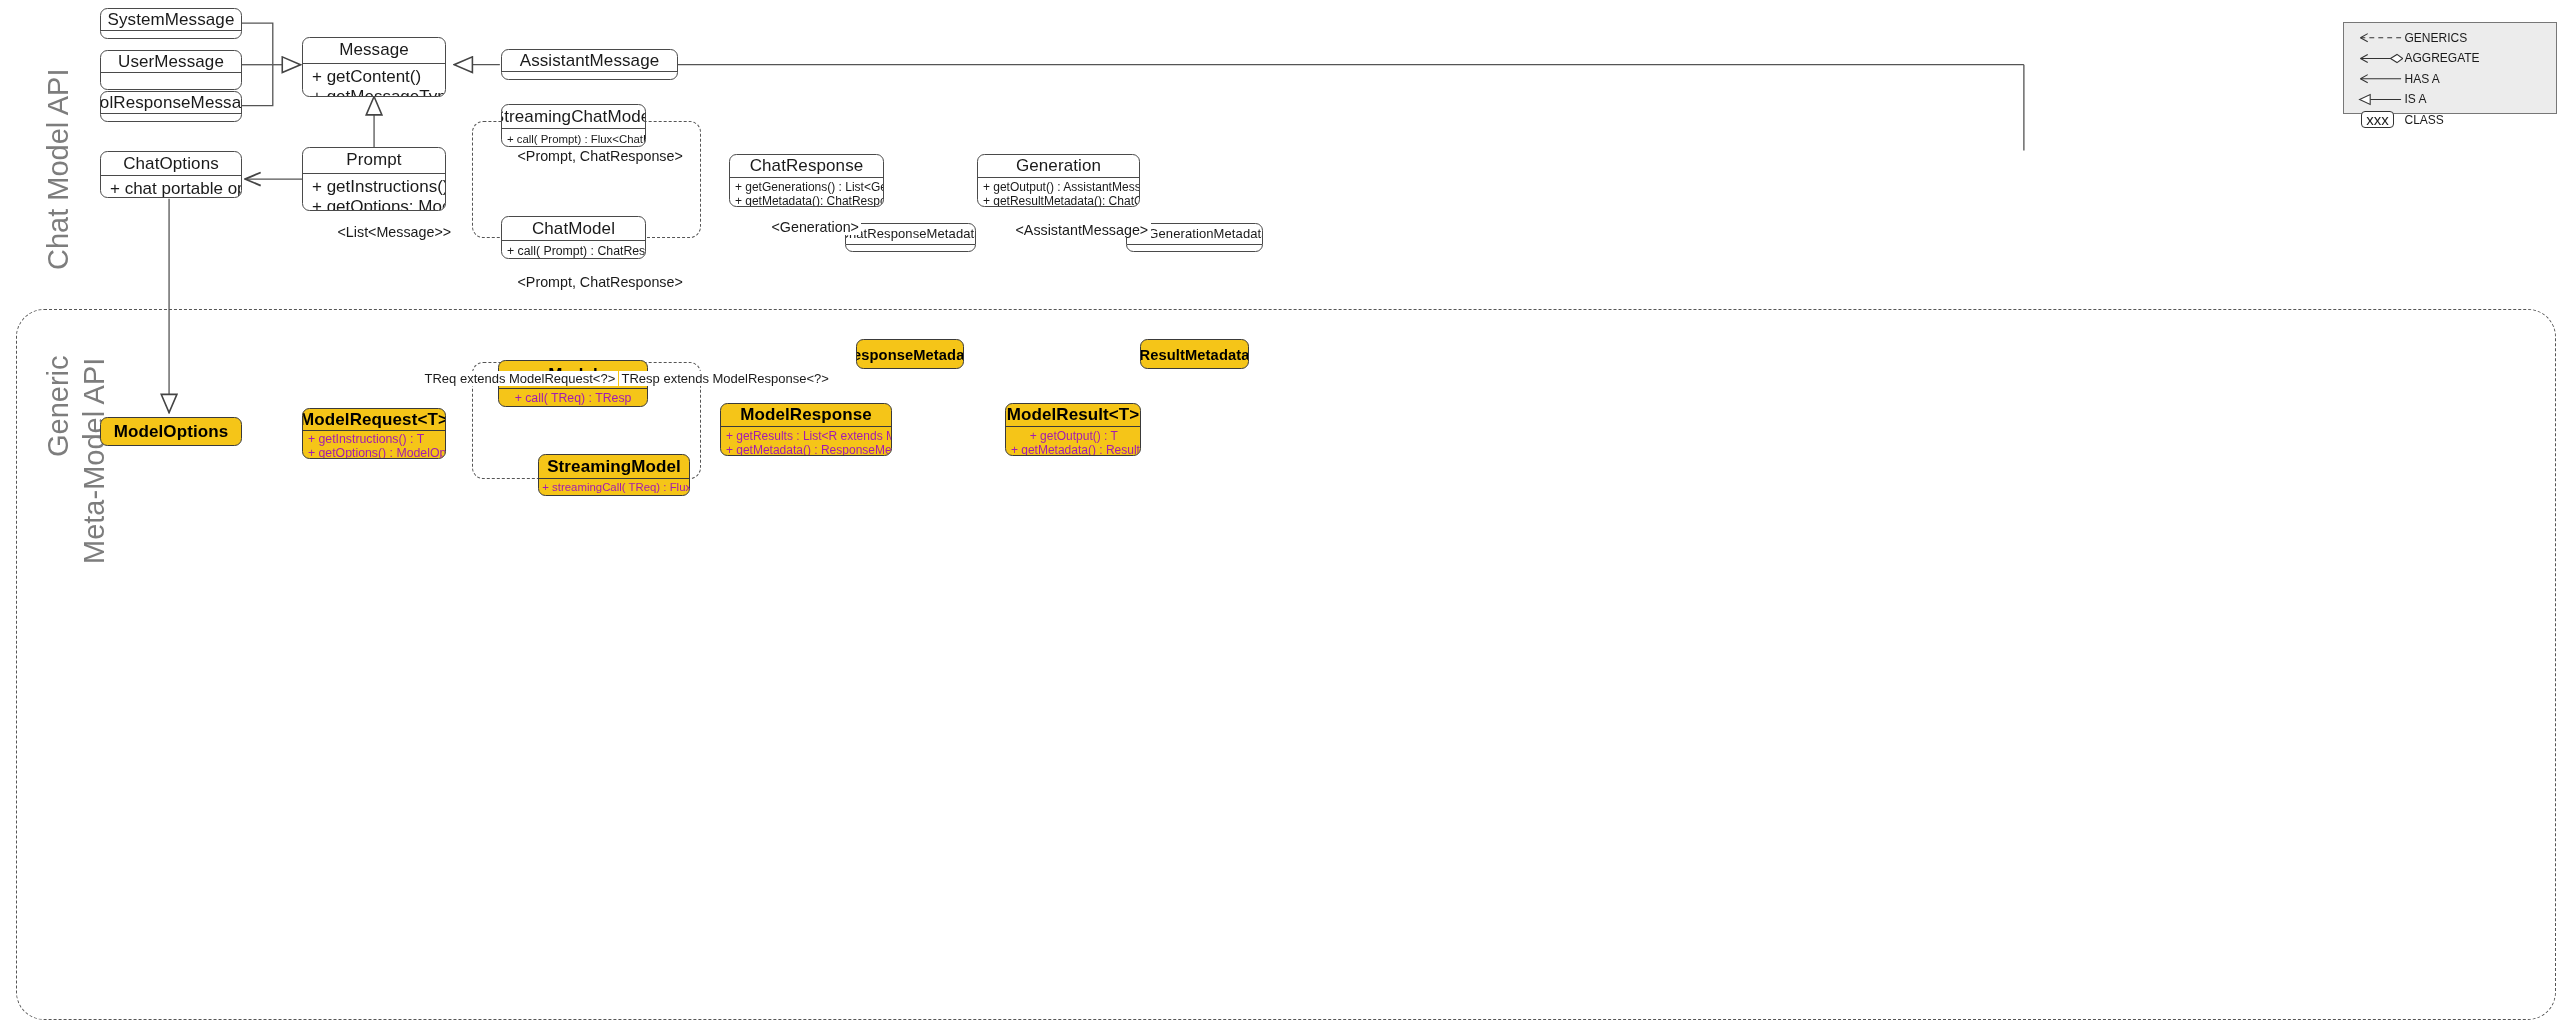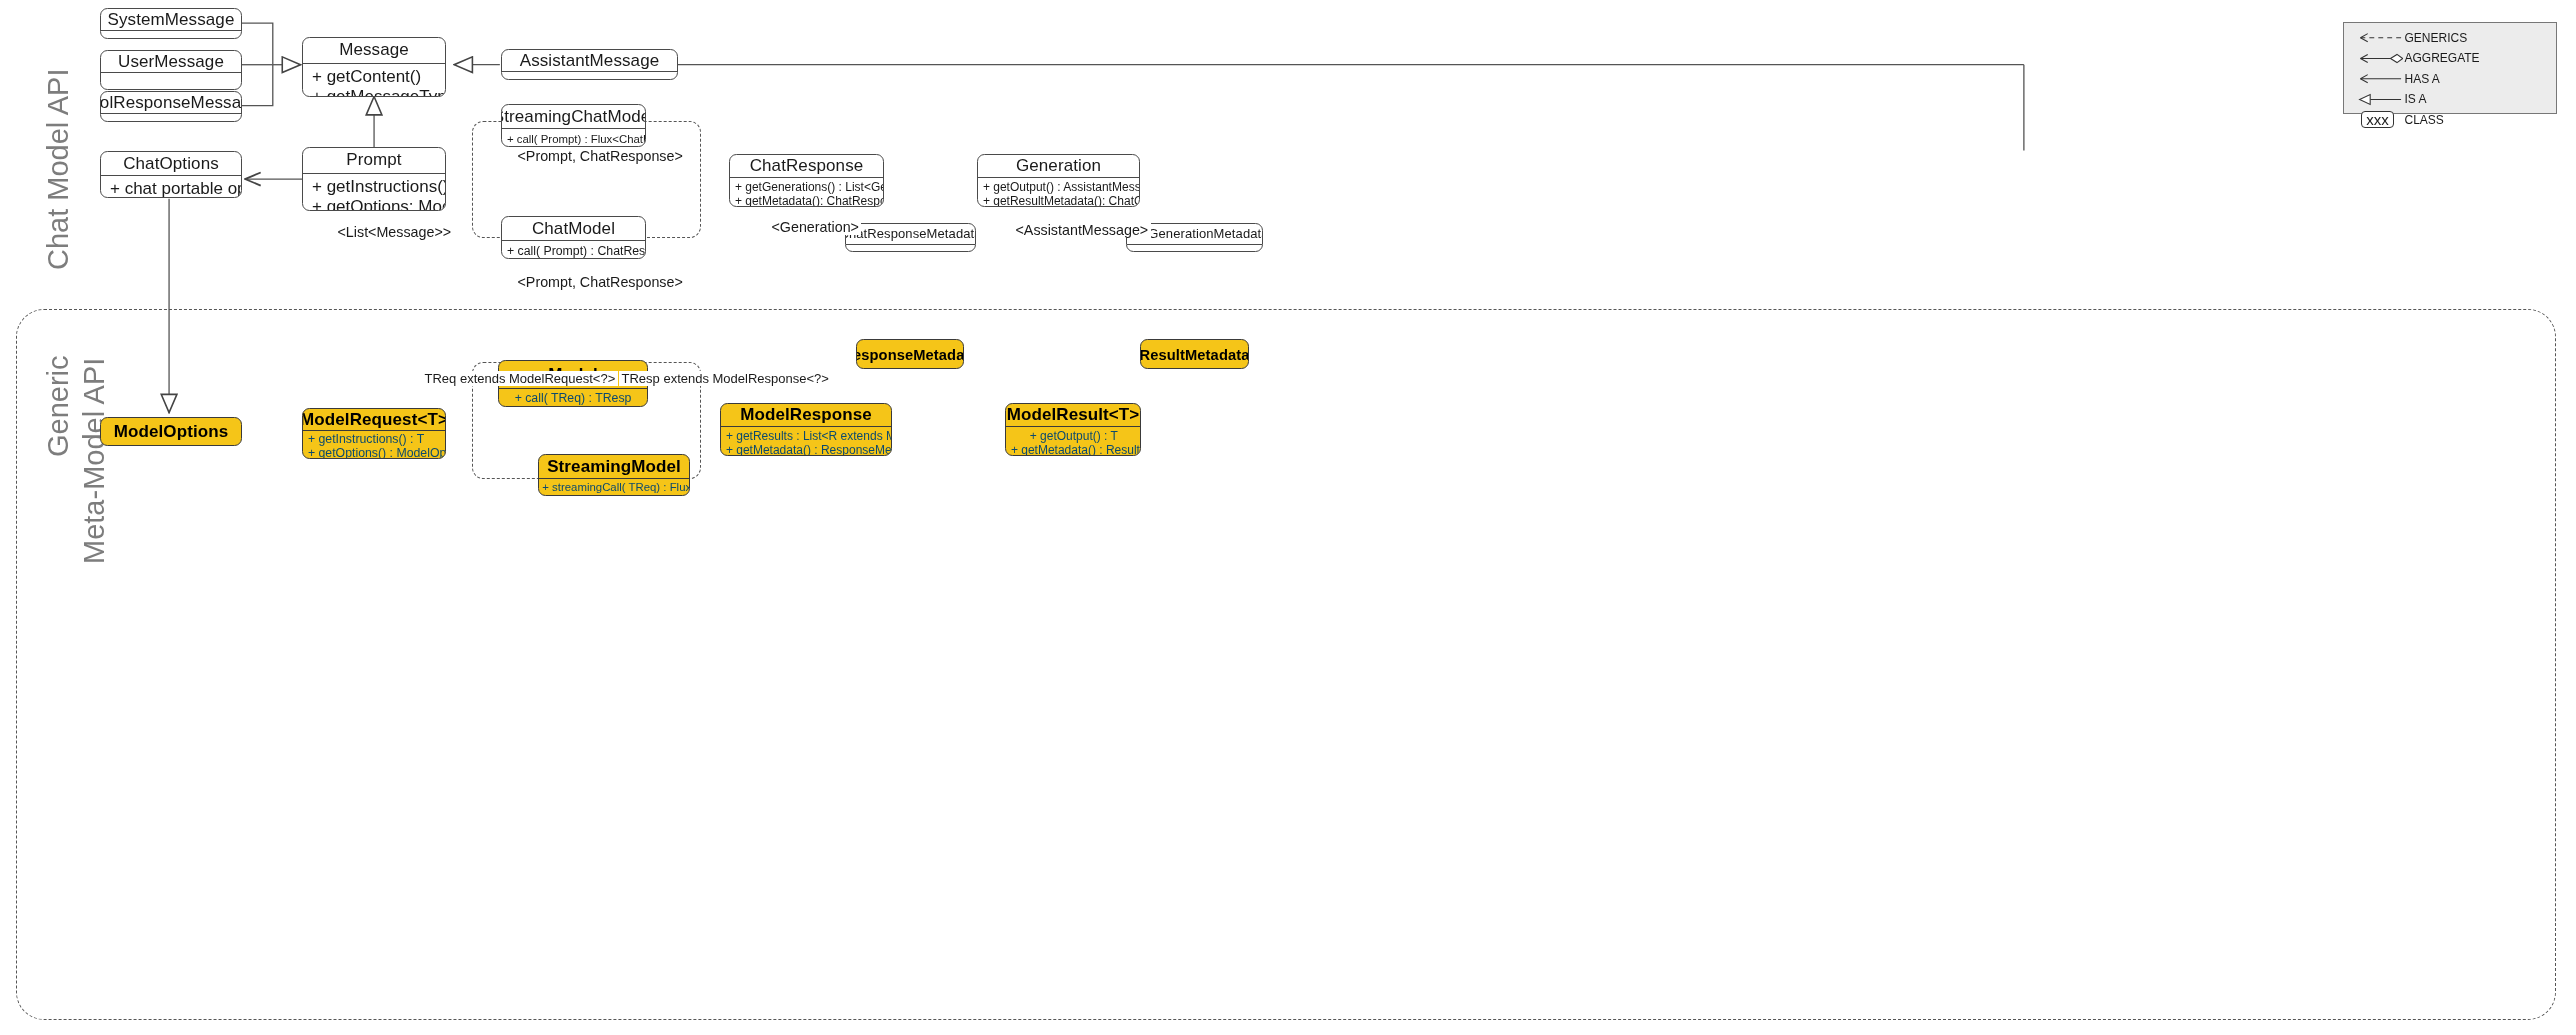--- a/index.html
+++ b/index.html
@@ -10,21 +10,21 @@
   .cls{position:absolute;box-sizing:border-box;border:1.2px solid #4a4a4a;border-radius:7.4px;
        background:#ffffff;overflow:hidden;}
   .cls .hdr{display:flex;align-items:center;justify-content:center;text-align:center;
             font-size:17px;color:#1a1a1a;letter-spacing:0.1px;padding:0 4.9px;}
   .cls .sep{height:1.2px;background:#4a4a4a;width:100%;}
   .cls .ops{padding:5.7px 8.2px 4.9px 9px;}
   .cls .op{font-size:17px;color:#1a1a1a;line-height:20.4px;white-space:nowrap;}
   .cls.yellow{background:#F5C518;border:1.6px solid #3a3a3a;}
   .cls.yellow .hdr{font-weight:bold;font-size:17px;color:#000;}
   .cls.yellow .sep{background:#3a3a3a;}
-  .cls.yellow .op{color:#0c4a6e;}
+  .cls.yellow .op{color:#a21caf;}
   .cls.centerops .ops{text-align:center;}
   .cls.centerops .op{text-align:center;}
 
   
   .group{position:absolute;box-sizing:border-box;border:1.6px dashed #555;border-radius:28px;
          background:transparent;}
   .group.tight{border-width:1.3px;border-radius:11.4px;}
 
   
   .lane-label{position:absolute;color:#7d7d7d;white-space:nowrap;

